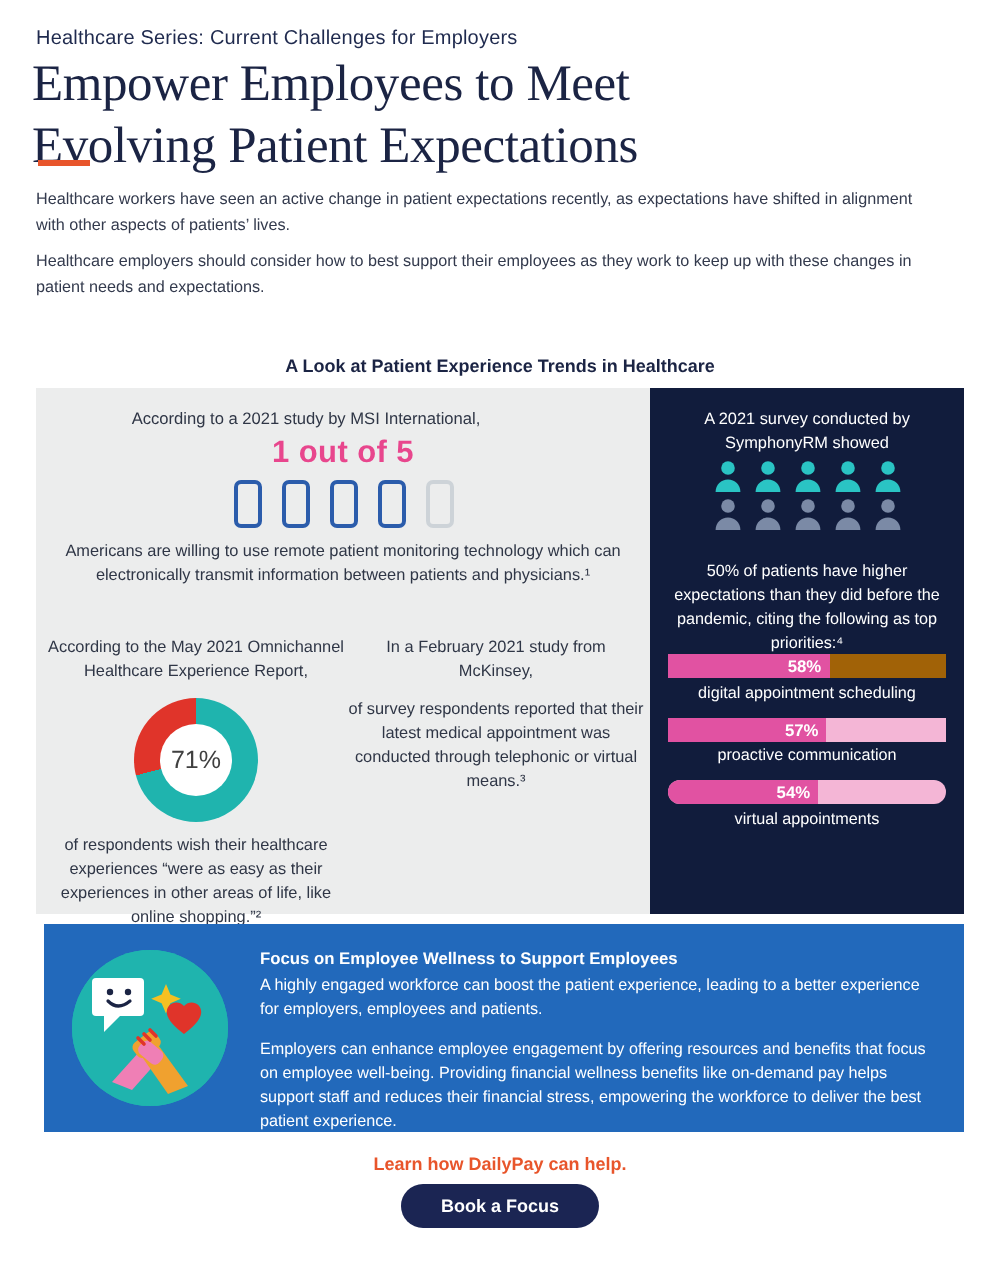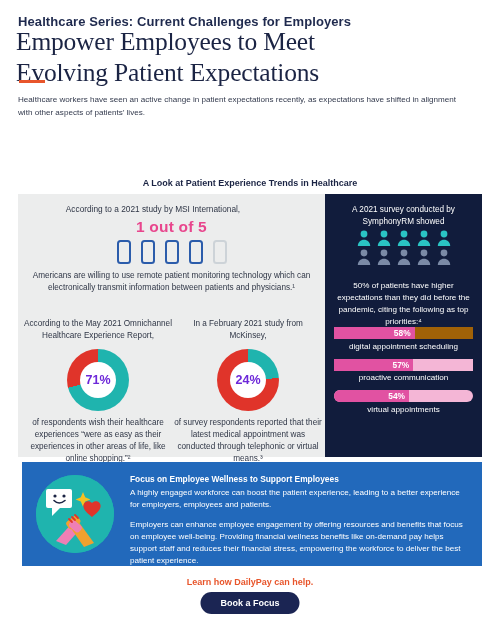--- a/index.html
+++ b/index.html
@@ -7,21 +7,21 @@
     width: 500px; height: 634px;
     background: #ffffff;
     font-family: "Liberation Sans", sans-serif;
     overflow: hidden;
   }
   .page { position: relative; width: 500px; height: 634px; background: #fff; }
 
   
   .eyebrow {
     position: absolute; left: 18px; top: 14px;
-    font-size: 13px; font-weight: bold; color: #1f2a4e;
+    font-size: 10px; font-weight: normal; color: #1f2a4e;
     letter-spacing: 0.1px;
   }
   .title {
     position: absolute; left: 16px; top: 26px; width: 420px;
     font-family: "Liberation Serif", serif;
     font-size: 25.5px; line-height: 1.22; color: #1b2444;
     font-weight: normal; letter-spacing: -0.2px;
   }
   .title-rule {
     position: absolute; left: 19px; top: 80px;
@@ -77,21 +77,21 @@
   .col-b { left: 156px; width: 148px; }
   .stat-lead {
     text-align: center; font-size: 8.2px; line-height: 1.5; color: #2f3646;
   }
   .donut-wrap { display: flex; justify-content: center; margin-top: 6px; }
   .donut { position: relative; width: 62px; height: 62px; border-radius: 50%; }
   .donut .hole {
     position: absolute; left: 50%; top: 50%; transform: translate(-50%,-50%);
     width: 36px; height: 36px; border-radius: 50%; background: #fff;
     display: flex; align-items: center; justify-content: center;
-    font-size: 12.5px; font-weight: bold; color: #6d28d9;
+    font-size: 12.5px; font-weight: normal; color: #404040;
   }
   .stat-foot {
     margin-top: 6px; text-align: center; font-size: 8.2px;
     line-height: 1.5; color: #2f3646;
   }
 
   
   .r-lead {
     position: absolute; left: 8px; top: 10px; width: 141px;
     text-align: center; font-size: 8.2px; line-height: 1.5; color: #ffffff;
@@ -162,20 +162,21 @@
 <div class="page">
 
   <div class="eyebrow">Healthcare Series: Current Challenges for Employers</div>
   <div class="title">
     <span>Empower Employees to Meet</span><br>
     <span>Evolving Patient Expectations</span>
   </div>
   <div class="title-rule"></div>
 
   <div class="para p1">Healthcare workers have seen an active change in patient expectations recently, as expectations have shifted in alignment with other aspects of patients’ lives.</div>
+  <div class="para p2">Healthcare employers should consider how to best support their employees as they work to keep up with these changes in patient needs and expectations.</div>
 
   <div class="section-head">A Look at Patient Experience Trends in Healthcare</div>
 
   <div class="panel-left">
     <div class="l-lead">According to a 2021 study by MSI International,</div>
     <div class="bigstat">1 out of 5</div>
 
     <div class="phones">
       <svg class="phone" viewBox="0 0 14 24">
         <rect x="1" y="1" width="12" height="22" rx="2.5" fill="none" stroke="#2b5cab" stroke-width="2"></rect>
@@ -201,25 +202,20 @@
       <div class="donut-wrap">
         <div class="donut" id="donut-0" style="background: conic-gradient(rgb(31, 180, 174) 0deg, rgb(31, 180, 174) 255.6deg, rgb(224, 52, 42) 255.6deg, rgb(224, 52, 42) 360deg);">
           <div class="hole">71%</div>
         </div>
       </div>
       <div class="stat-foot">of respondents wish their healthcare experiences “were as easy as their experiences in other areas of life, like online shopping.”²</div>
     </div>
 
     <div class="stat-col col-b">
       <div class="stat-lead">In a February 2021 study from McKinsey,</div>
-      <div class="donut-wrap">
-        <div class="donut" id="donut-1" style="background: conic-gradient(rgb(31, 180, 174) 0deg, rgb(31, 180, 174) 86.4deg, rgb(224, 52, 42) 86.4deg, rgb(224, 52, 42) 360deg);">
-          <div class="hole">24%</div>
-        </div>
-      </div>
       <div class="stat-foot">of survey respondents reported that their latest medical appointment was conducted through telephonic or virtual means.³</div>
     </div>
   </div>
 
   <div class="panel-right">
     <div class="r-lead">A 2021 survey conducted by SymphonyRM showed</div>
 
     <div class="people">
       <div class="people-row">
         <svg class="person" viewBox="0 0 14 16">

